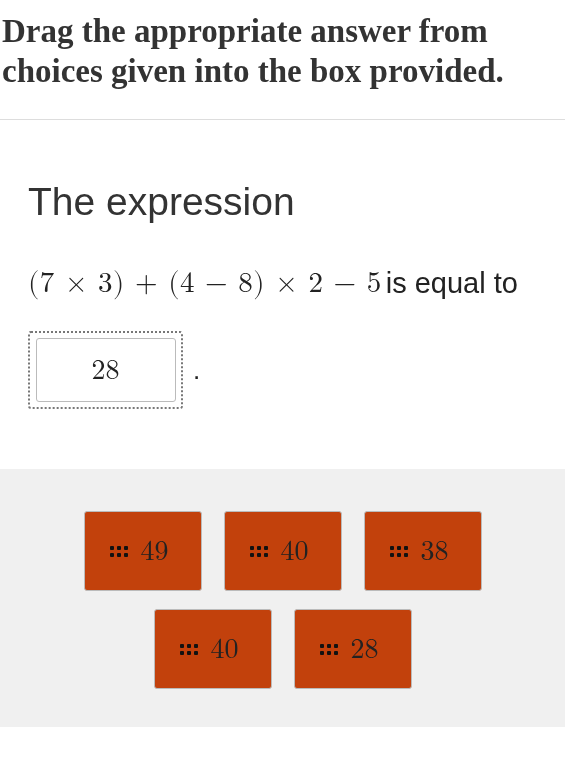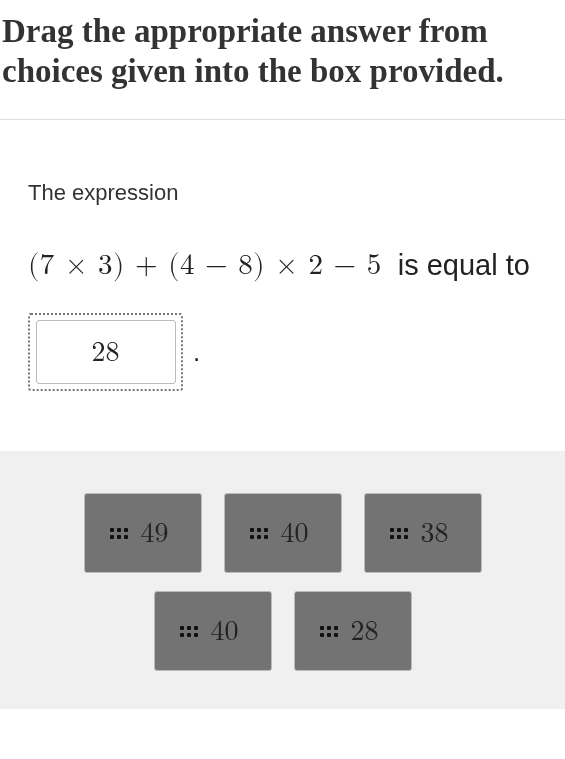--- a/index.html
+++ b/index.html
@@ -20,40 +20,40 @@
     font-size: 33px;
     line-height: 1.2;
     color: #333;
     margin-left: -6px;
   }
   .problem {
     padding: 60px 28px 60px 28px;
   }
   .intro {
     font-family: -apple-system, BlinkMacSystemFont, 'Segoe UI', Arial, sans-serif;
-    font-size: 22px;
+    font-size: 39px;
     font-weight: 400;
     color: #333;
     margin-bottom: 42px;
   }
   .expr-row {
     display: flex;
     align-items: center;
     flex-wrap: wrap;
     font-size: 29px;
     color: #222;
     margin-bottom: 30px;
   }
   .expr-math {
     font-family: 'Latin Modern Math', 'STIX Two Math', 'Cambria Math', Georgia, serif;
     letter-spacing: 0.5px;
   }
   .expr-tail {
     font-family: -apple-system, BlinkMacSystemFont, 'Segoe UI', Arial, sans-serif;
-    margin-left: 16px;
+    margin-left: 4px;
   }
   .drop-row {
     display: flex;
     align-items: center;
   }
   .dropzone {
     width: 155px;
     height: 78px;
     border: 2px dotted #777;
     border-radius: 3px;
@@ -80,21 +80,21 @@
   }
   .choices {
     background: #f0f0f0;
     padding: 42px 30px 38px 30px;
     display: flex;
     flex-wrap: wrap;
     justify-content: center;
     gap: 18px 22px;
   }
   .choice {
-    background: #737373;
+    background: #c2410c;
     border: 1px solid #bbb;
     border-radius: 3px;
     display: flex;
     align-items: center;
     justify-content: center;
     gap: 12px;
     padding: 22px 26px 22px 20px;
     cursor: grab;
     min-width: 118px;
   }

